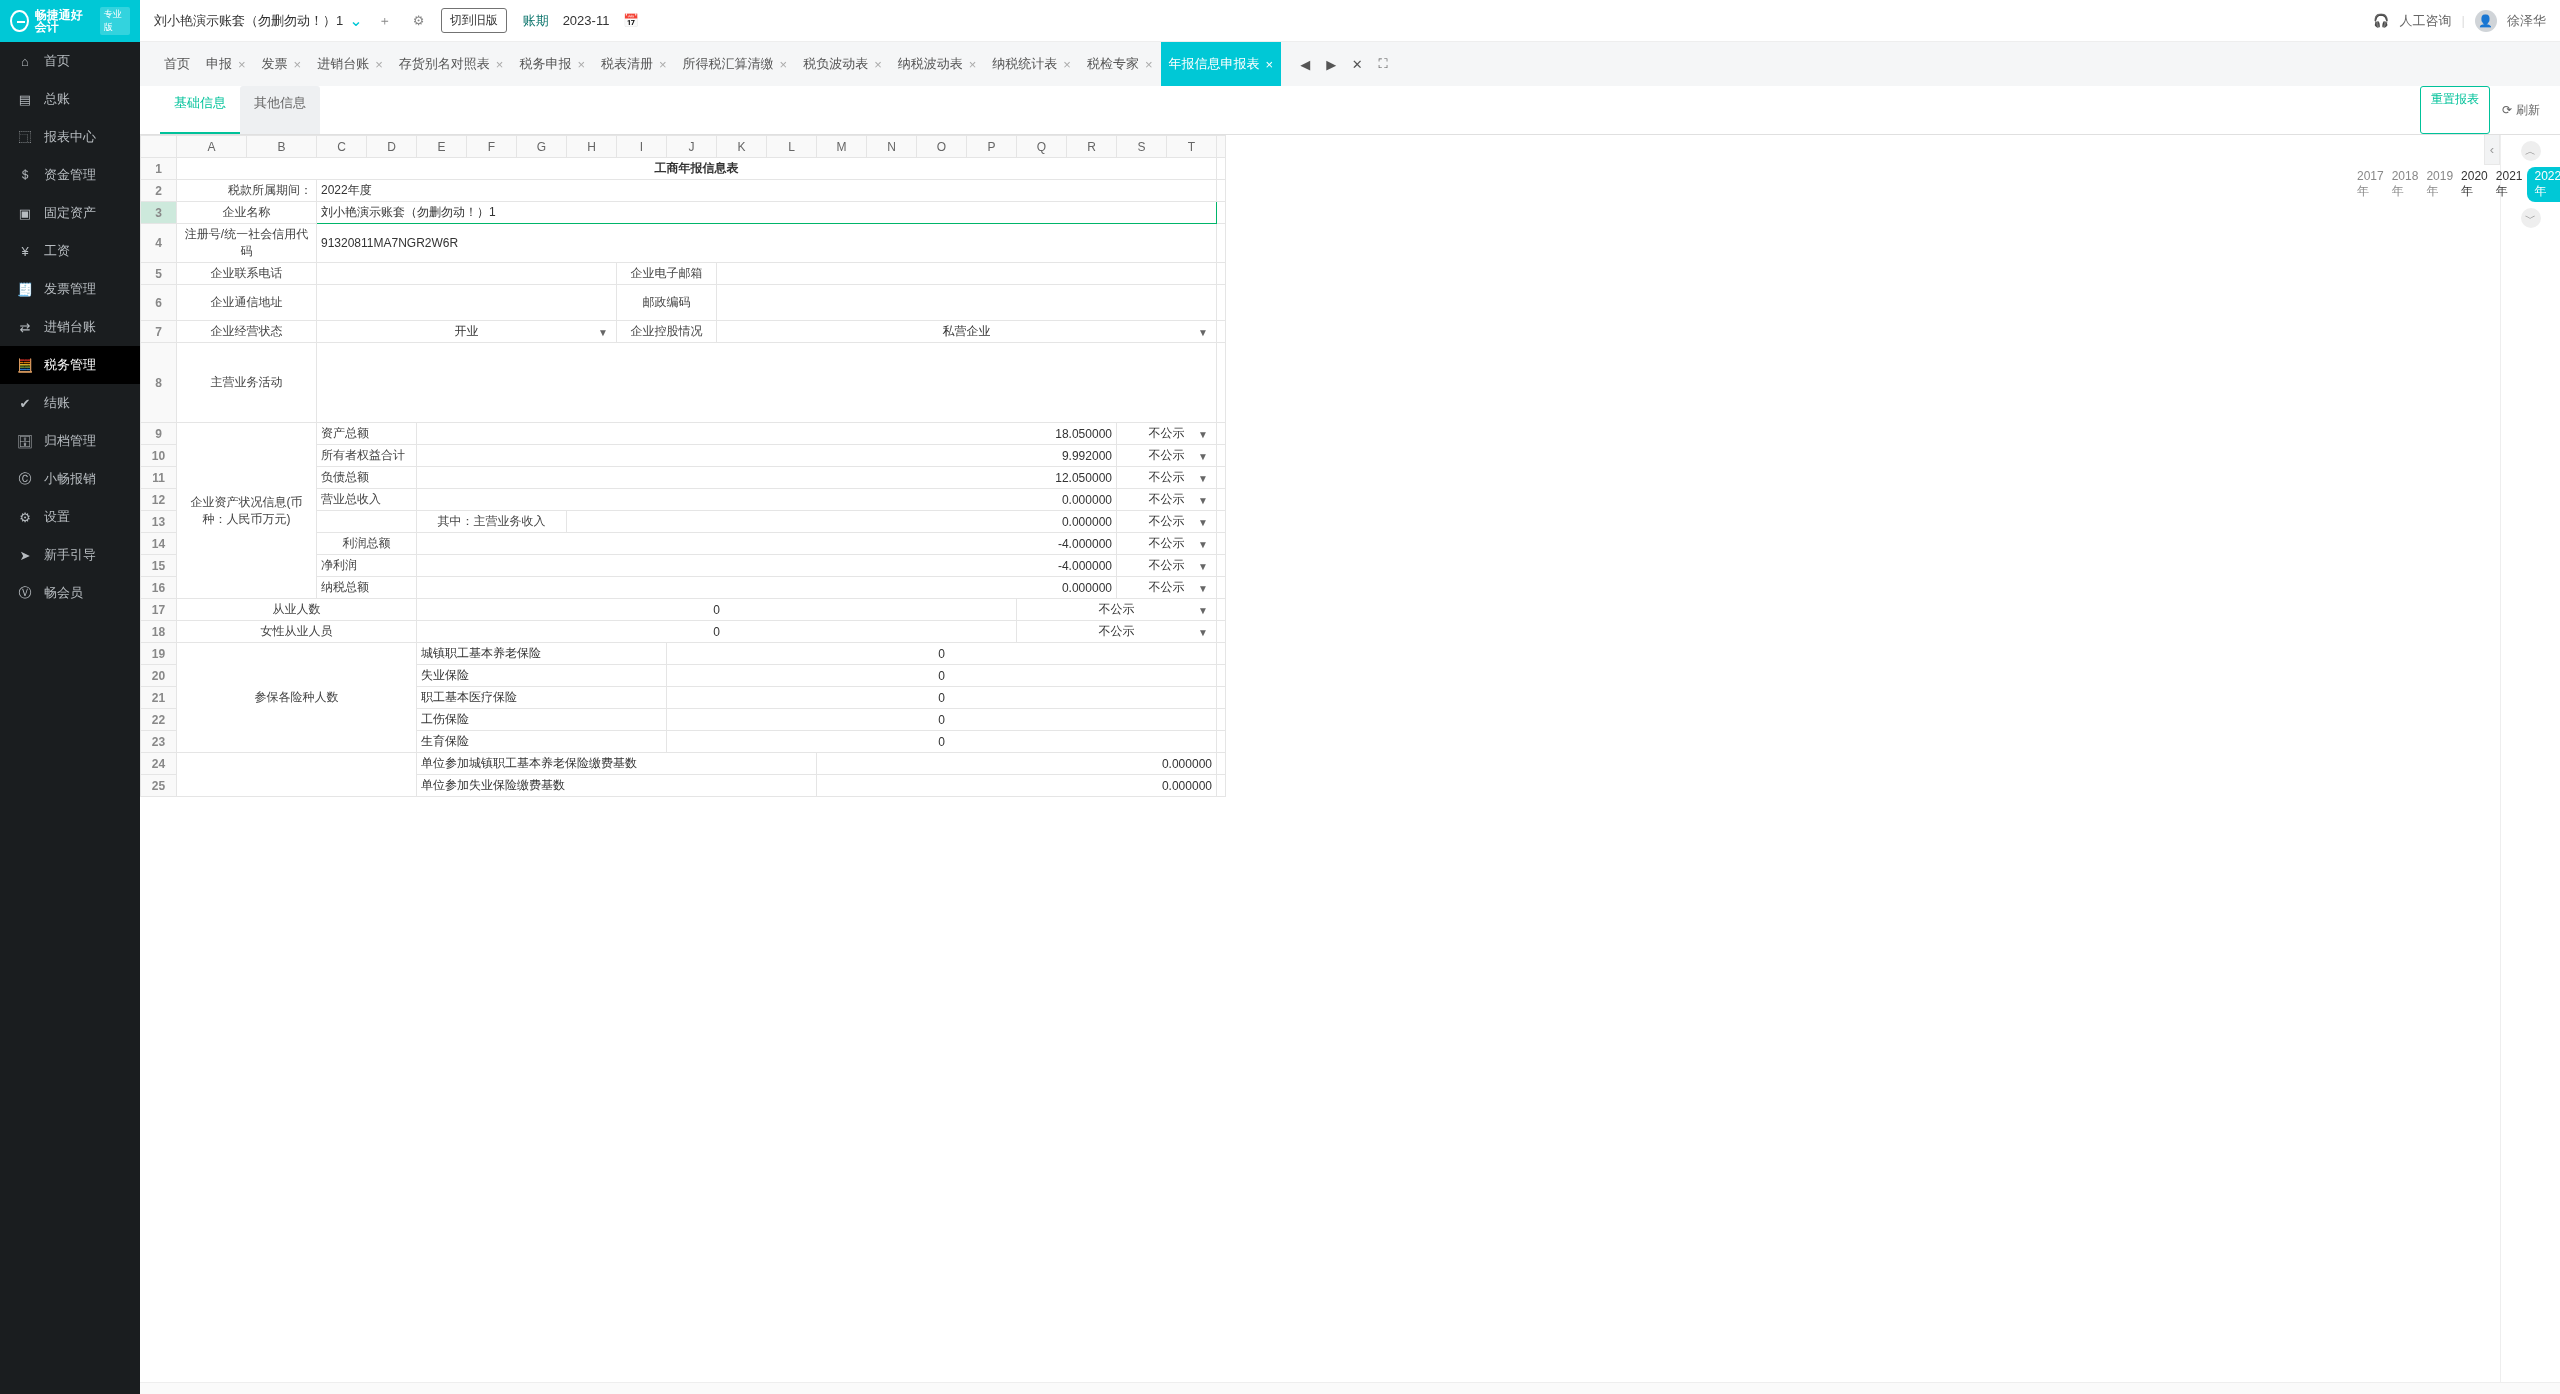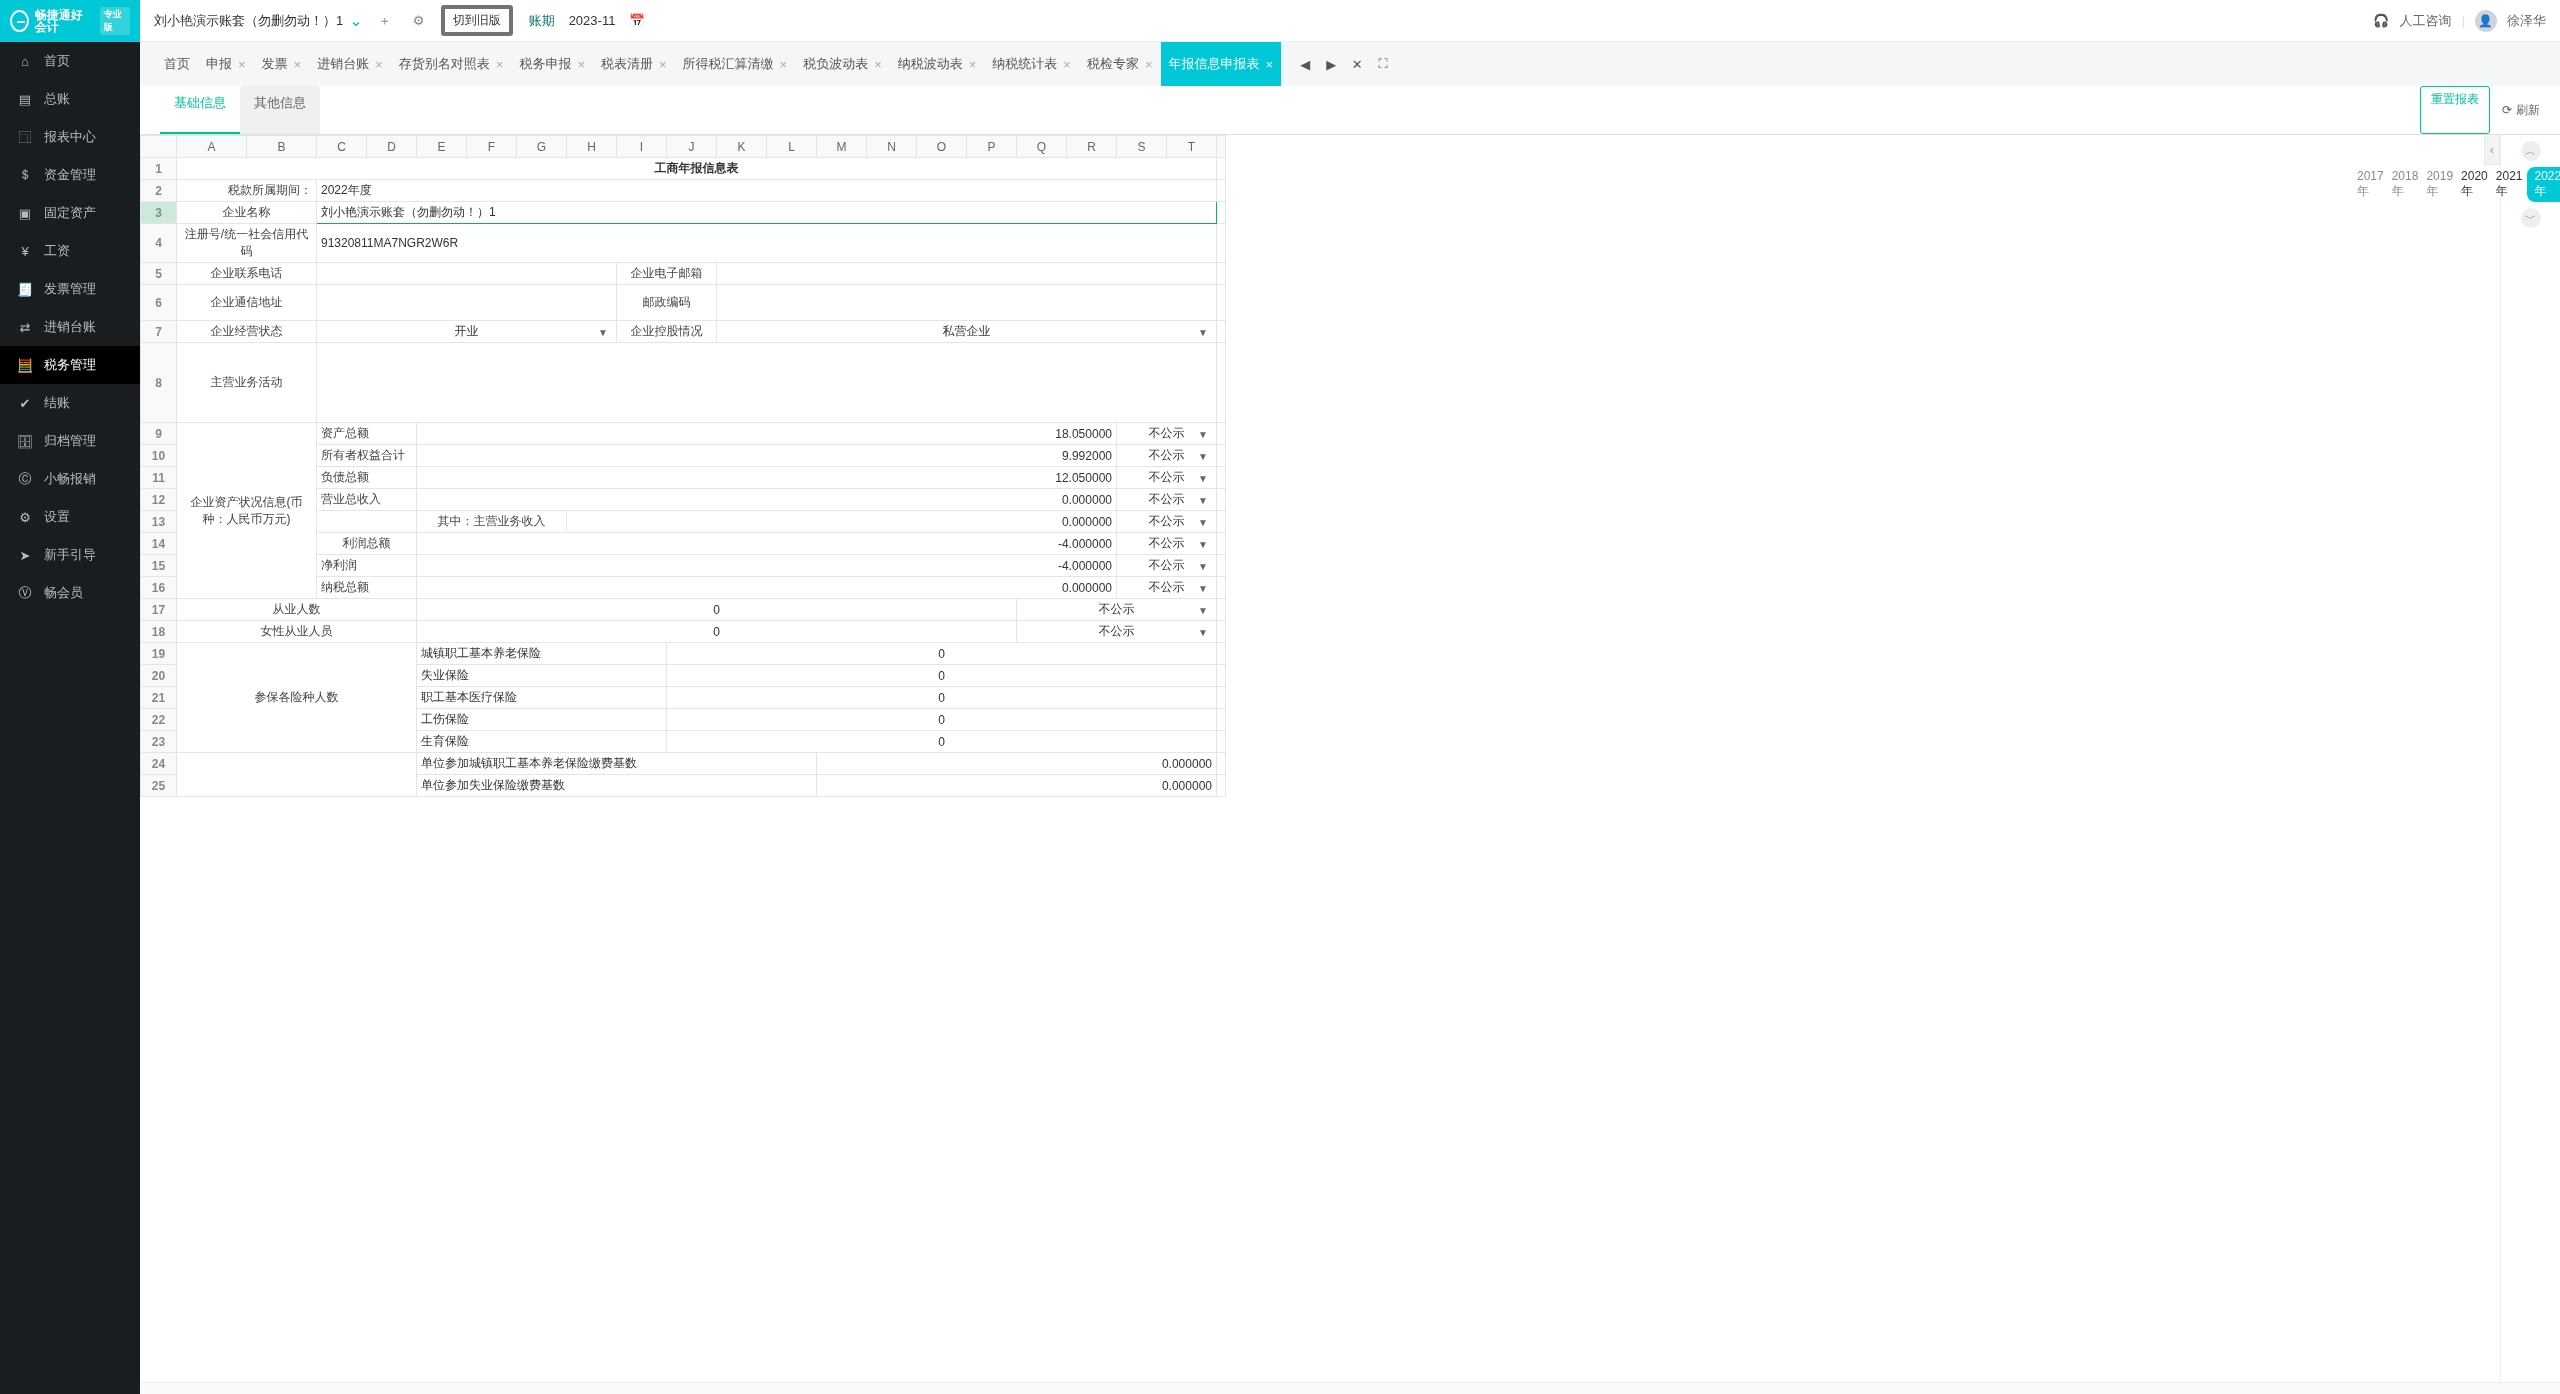--- a/index.html
+++ b/index.html
@@ -8,34 +8,34 @@
 
 .app { display: flex; height: 100vh; }
 .sidebar { width: 140px; background: #1a1d1f; color: #c0c5c9; display: flex; flex-direction: column; flex-shrink: 0; }
 .main { flex: 1; display: flex; flex-direction: column; overflow: hidden; }
 
 
 .brand { background: #00c8d6; height: 42px; display: flex; align-items: center; padding: 0 10px; color: #fff; }
 .brand-logo { width: 22px; height: 22px; border: 2px solid #fff; border-radius: 50%; position: relative; margin-right: 6px; }
 .brand-logo::before { content: ""; position: absolute; width: 8px; height: 4px; border-bottom: 2px solid #fff; top: 5px; left: 5px; }
 .brand-text { font-size: 12px; font-weight: bold; line-height: 1; }
-.brand-sub { font-size: 9px; background: rgba(255,255,255,.2); padding: 1px 4px; border-radius: 2px; margin-left: 6px; font-weight: bold; }
+.brand-sub { font-size: 9px; background: rgba(255,255,255,.2); padding: 1px 4px; border-radius: 2px; margin-left: 6px; }
 
 
 .nav-item { display: flex; align-items: center; height: 38px; padding: 0 16px; cursor: pointer; color: #b7bcc0; }
 .nav-item.active { background: #000; color: #fff; }
 .nav-icon { width: 18px; height: 18px; margin-right: 10px; display: inline-flex; align-items: center; justify-content: center; }
 
 
 .topbar { height: 42px; display: flex; align-items: center; border-bottom: 1px solid #eee; padding: 0 14px; gap: 10px; }
 .account-select { display: flex; align-items: center; gap: 6px; }
 .account-name { font-size: 13px; color: #333; }
 .chev-down { color: #00c8d6; font-size: 16px; }
 .topbar .icon-btn { width: 24px; height: 24px; display: flex; align-items: center; justify-content: center; color: #888; cursor: pointer; border-radius: 3px; }
-.switch-old { border: 4px solid #737373; padding: 3px 8px; border-radius: 3px; font-size: 12px; cursor: pointer; }
+.switch-old { border: 1px solid #737373; padding: 3px 8px; border-radius: 3px; font-size: 12px; cursor: pointer; }
 .period-label { color: #0f766e; margin-left: 6px; }
 .period-val { color: #333; margin-left: 4px; }
 .cal-icon { color: #00c8d6; margin-left: 4px; }
 .spacer { flex: 1; }
 .headset { color: #666; }
 .avatar { width: 22px; height: 22px; border-radius: 50%; background: #d0d4d8; display: inline-flex; align-items: center; justify-content: center; color: #fff; font-size: 12px; }
 
 
 .tabstrip { height: 44px; background: #f5f6f7; display: flex; align-items: center; padding: 0 16px; gap: 8px; position: relative; }
 .tab { display: flex; align-items: center; gap: 6px; padding: 0 8px; height: 44px; cursor: pointer; color: #555; white-space: nowrap; }

